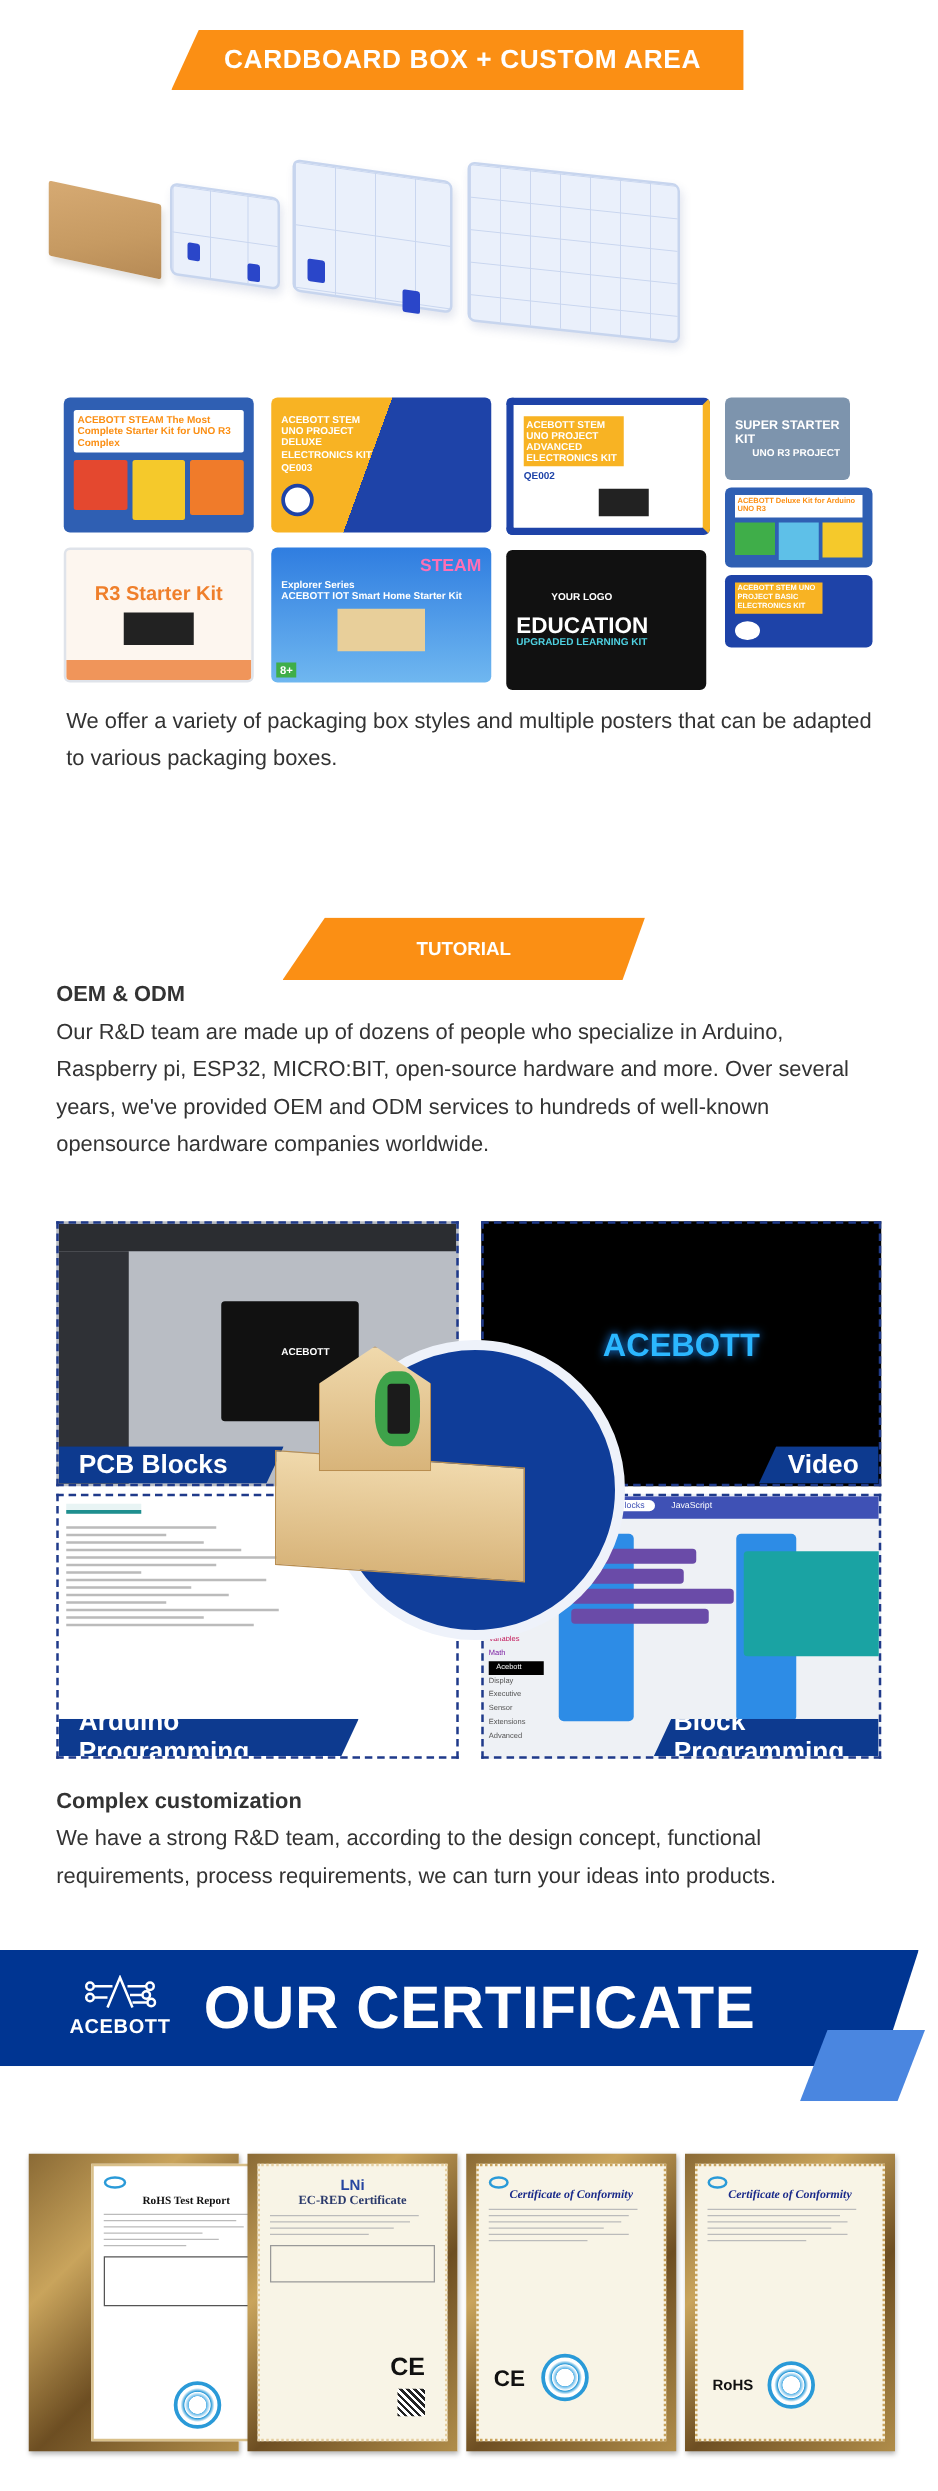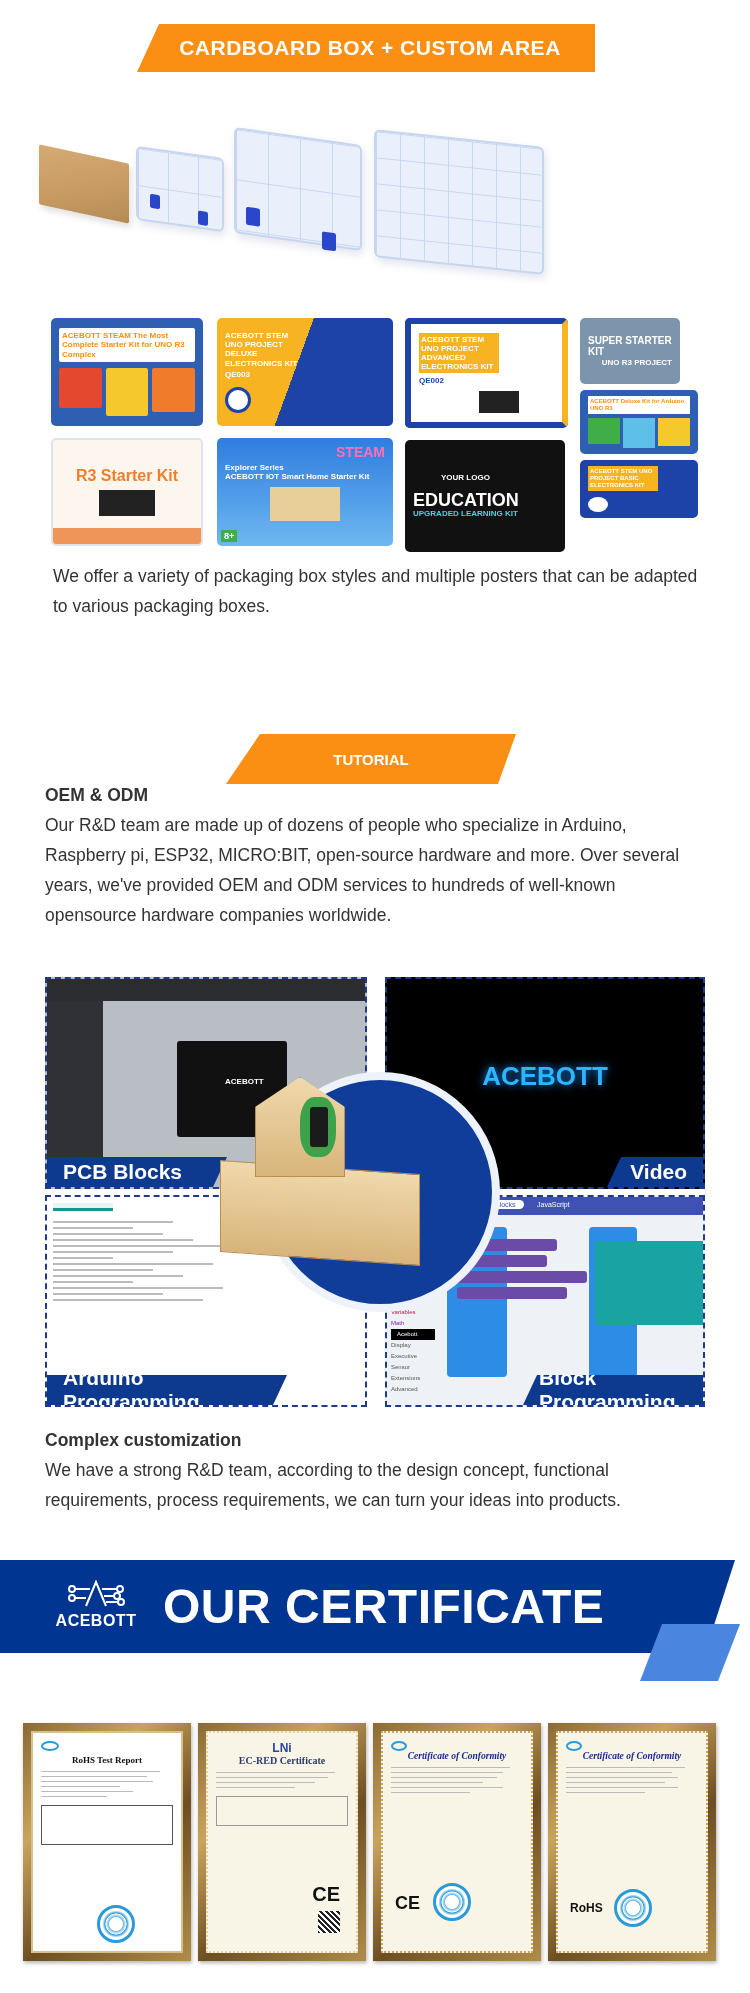--- a/index.html
+++ b/index.html
@@ -234,21 +234,21 @@
         <circle cx="51" cy="16" r="3"></circle>
       <line x1="40" y1="22" x2="52" y2="22"></line>
         <circle cx="55" cy="22" r="3"></circle>
     </g>
   </svg>
   <div class="logo-word">ACEBOTT</div>
 </div>
 <div class="cert-title">OUR CERTIFICATE</div>
 
 <div class="frame" style="left:23px;">
-  <div class="frame-inner" style="background:#fff;">
+  <div class="frame-inner" style="background:#fff;margin-left:42px;">
     <div style="width:18px; height:10px; border-radius:50%; border:2px solid #2a9ad8;"></div>
     <div class="cert-h" style="font-size:9px; color:#111; margin-top:4px;">RoHS Test Report</div>
     <div style="margin-top:6px;">
       <div class="line" style="width:90%; height:1px;"></div>
         <div class="line" style="width:80%; height:1px;"></div>
       <div class="line" style="width:85%; height:1px;"></div>
         <div class="line" style="width:60%; height:1px;"></div>
       <div class="line" style="width:70%; height:1px;"></div>
         <div class="line" style="width:50%; height:1px;"></div>
     </div>

